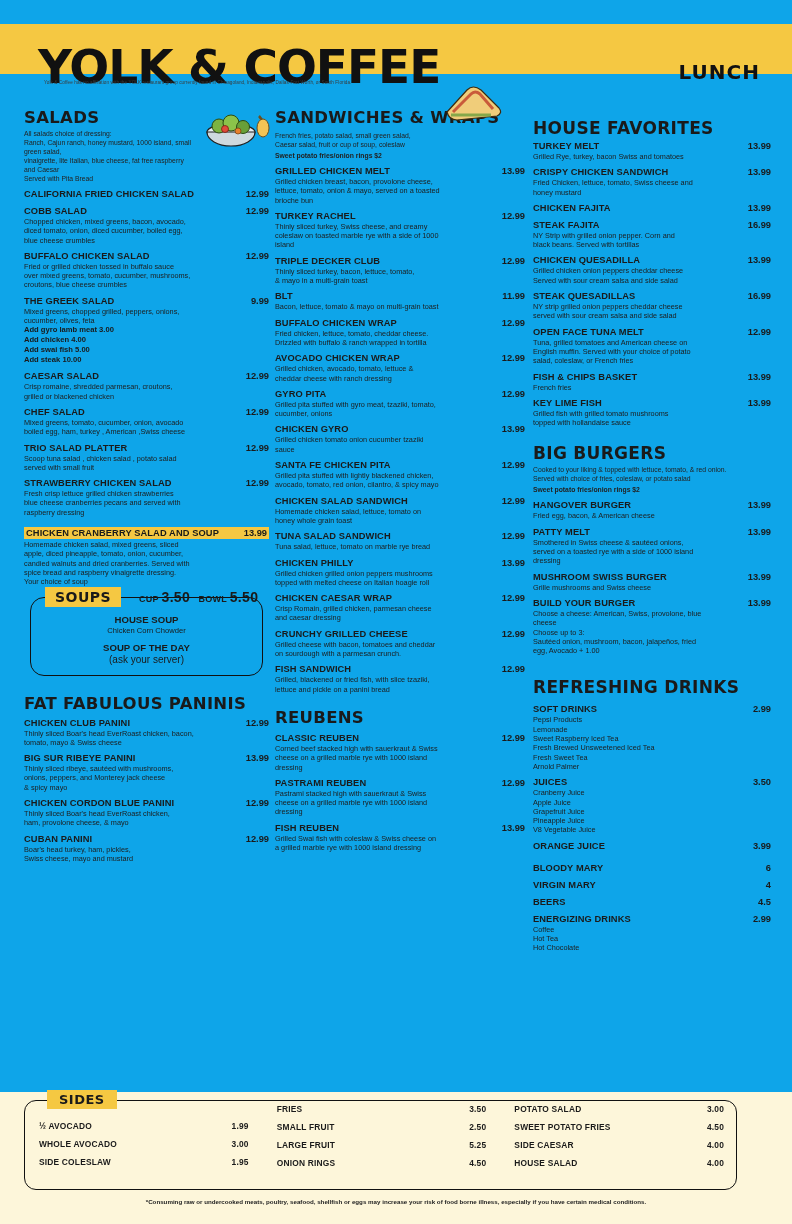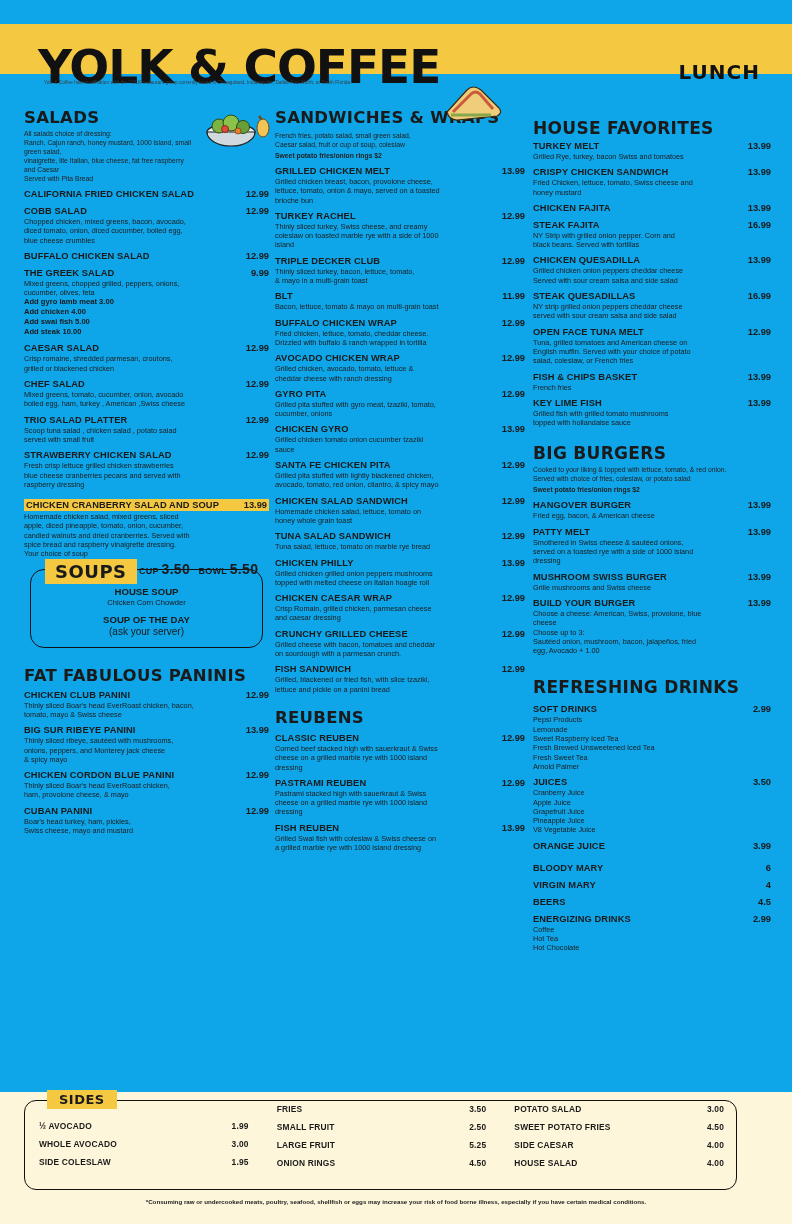--- a/index.html
+++ b/index.html
@@ -73,21 +73,21 @@
 
   
   .soups-box {
     margin-top:10px;
     border:1.6px solid #111; border-radius:14px;
     padding:8px 6px 10px 6px; text-align:center; position:relative;
     margin-left:6px; margin-right:6px;
   }
   .soups-tab {
     position:absolute; left:14px; top:-11px; background:#f5c842;
-    padding:2px 10px; font-size:18px; font-weight:bold; letter-spacing:0.5px;
+    padding:2px 10px; font-size:14px; font-weight:bold; letter-spacing:0.5px;
     font-family:"DejaVu Sans", sans-serif;
   }
   .soups-price-row {
     position:absolute; left:108px; top:-9px; font-size:9px; font-weight:bold;
     letter-spacing:0.3px;
   }
   .soups-price-row .num { font-size:14px; }
   .soup-name { font-size:9.6px; font-weight:bold; margin-top:8px; }
   .soup-desc { font-size:7.6px; margin-top:1px; }
   .soup-name2 { font-size:9.6px; font-weight:bold; margin-top:7px; }
@@ -163,20 +163,23 @@
           </div>
         <div class="item-desc" style="white-space:pre-line">Chopped chicken, mixed greens, bacon, avocado,
 diced tomato, onion, diced cucumber, boiled egg,
 blue cheese crumbles</div>
       </div>
       <div class="item">
         <div class="item-row">
             <span class="item-name">BUFFALO CHICKEN SALAD</span>
             <span class="item-price">12.99</span>
           </div>
+        <div class="item-desc" style="white-space:pre-line">Fried or grilled chicken tossed in buffalo sauce
+over mixed greens, tomato, cucumber, mushrooms,
+croutons, blue cheese crumbles</div>
       </div>
       <div class="item">
         <div class="item-row">
             <span class="item-name">THE GREEK SALAD</span>
             <span class="item-price">9.99</span>
           </div>
         <div class="item-desc" style="white-space:pre-line">Mixed greens, chopped grilled, peppers, onions,
 cucumber, olives, feta</div>
         <div class="item-extra" style="white-space:pre-line">Add gyro lamb meat 3.00
 Add chicken 4.00

